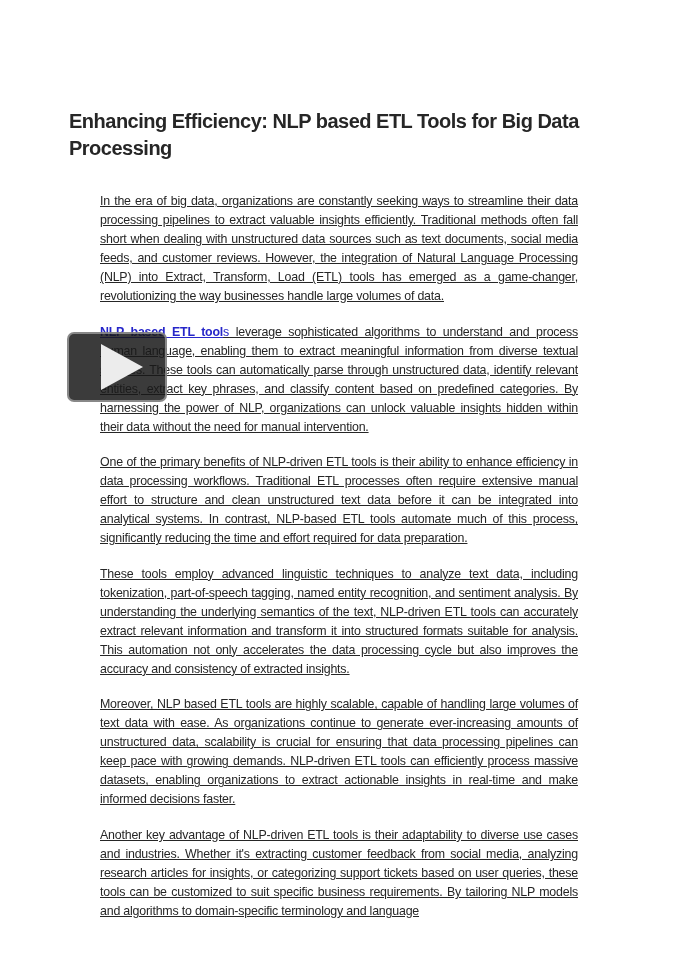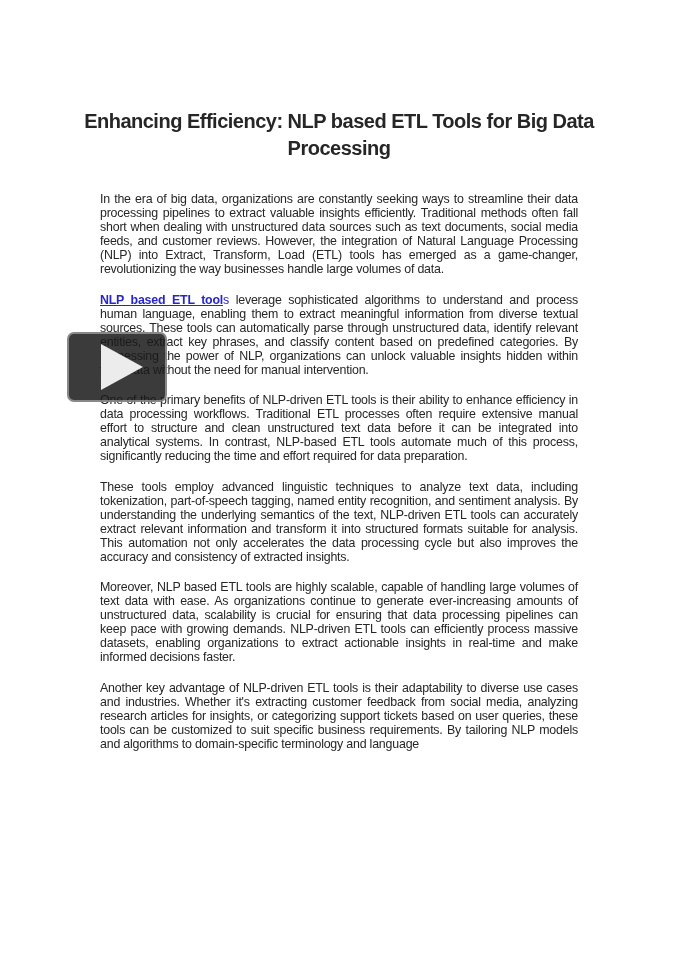--- a/index.html
+++ b/index.html
@@ -21,30 +21,30 @@
     top: 108px;
     width: 478px;
   }
   .doc-title {
     width: 540px;
     margin: 0 0 30px -31px;
     font-size: 20px;
     line-height: 27px;
     font-weight: bold;
     letter-spacing: -0.5px;
-    text-align: center;
     color: var(--text-color, #1a1a1a);
   }
   .article-body p {
     margin: 0 0 16.6px 0;
     font-size: 12.4px;
-    line-height: 14px;
+    line-height: 19px;
     letter-spacing: -0.2px;
     text-align: justify;
     color: var(--text-color, #262626);
+    text-decoration: underline;
   }
   .doclink {
     color: var(--link-color, #2626C9);
     font-weight: bold;
     text-decoration: underline;
     cursor: pointer;
   }
   .link-suffix {
     color: var(--link-color, #2626C9);
     text-decoration: none;

